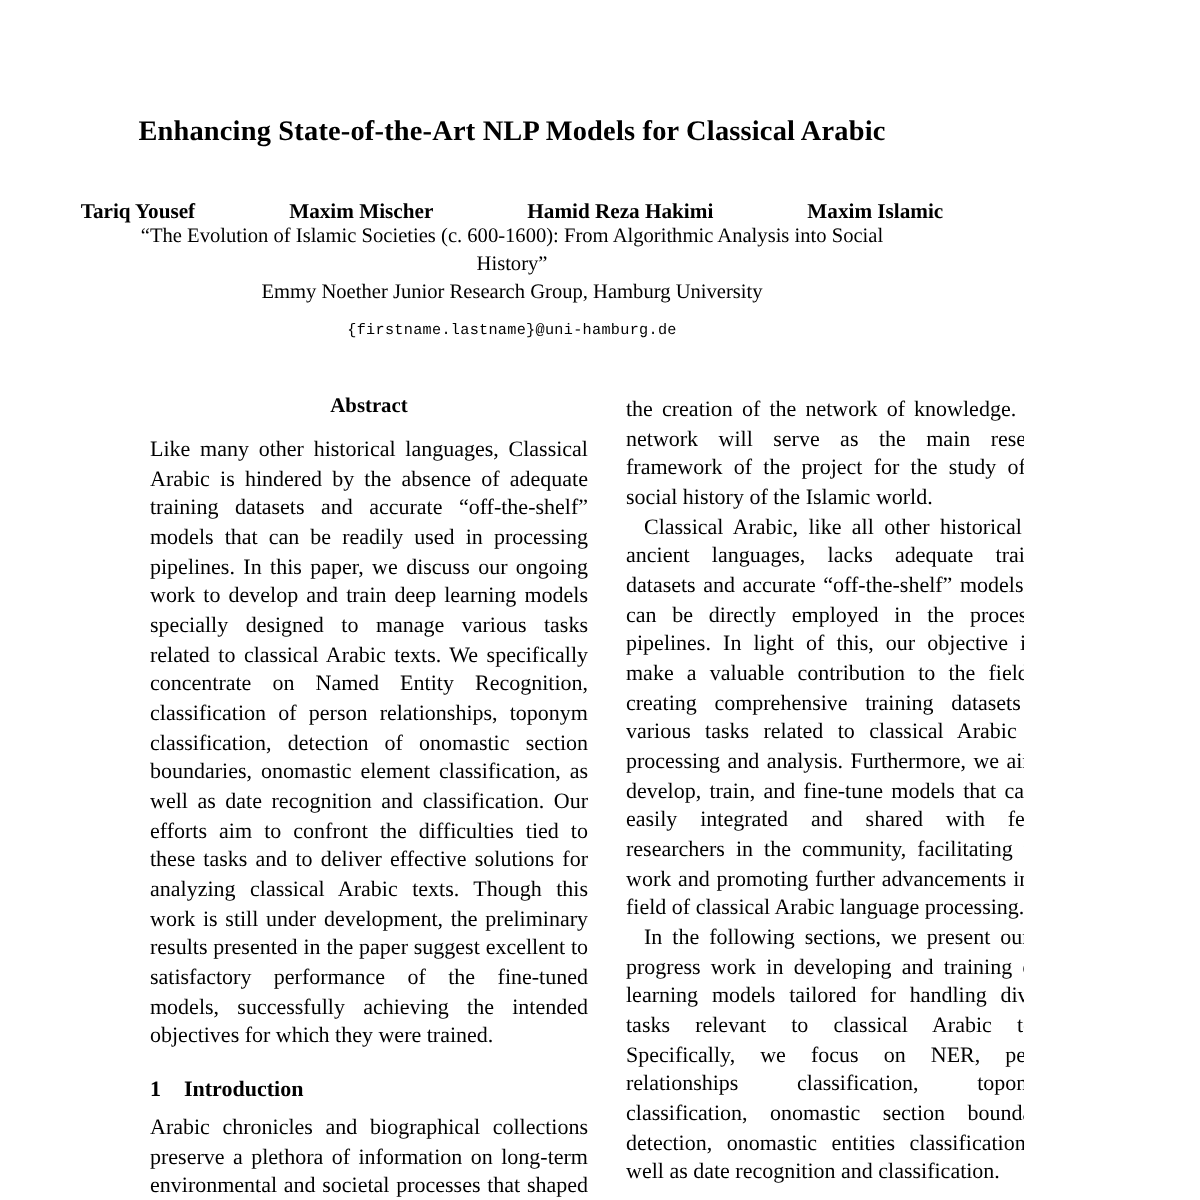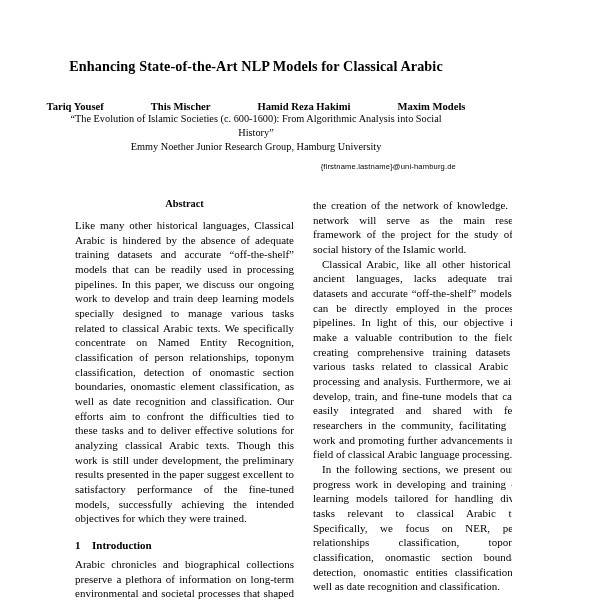--- a/index.html
+++ b/index.html
@@ -47,22 +47,22 @@
   }
   .author-name { white-space: nowrap; }
   .affiliation {
     text-align: center;
     font-size: 10.3px;
     line-height: 1.38;
   }
   .affil-line { display: block; }
   .email {
     margin-top: 8px;
-    text-align: right;
-    font-family: Liberation Sans, sans-serif;
+    text-align: center;
+    font-family: Liberation Mono, monospace;
     font-size: 7.6px;
     letter-spacing: 0.15px;
   }
   .columns {
     position: absolute;
     top: 198px;
     left: 4px;
     width: 600px;
     height: 402px;
     overflow: hidden;
@@ -104,23 +104,23 @@
 </head>
 <body>
 
 <div class="page">
 
   <div class="masthead">
     <h1 class="paper-title">Enhancing State-of-the-Art NLP Models for Classical Arabic</h1>
 
     <div class="authors">
       <span class="author-name">Tariq Yousef</span>
-      <span class="author-name">This Mischer</span>
+      <span class="author-name">Maxim Mischer</span>
       <span class="author-name">Hamid Reza Hakimi</span>
-      <span class="author-name">Maxim Models</span>
+      <span class="author-name">Maxim Islamic</span>
     </div>
 
     <div class="affiliation">
       <span class="affil-line">“The Evolution of Islamic Societies (c. 600-1600): From Algorithmic Analysis into Social History”</span>
       <span class="affil-line">Emmy Noether Junior Research Group, Hamburg University</span>
     </div>
 
     <div class="email">{firstname.lastname}@uni-hamburg.de</div>
   </div>
 

